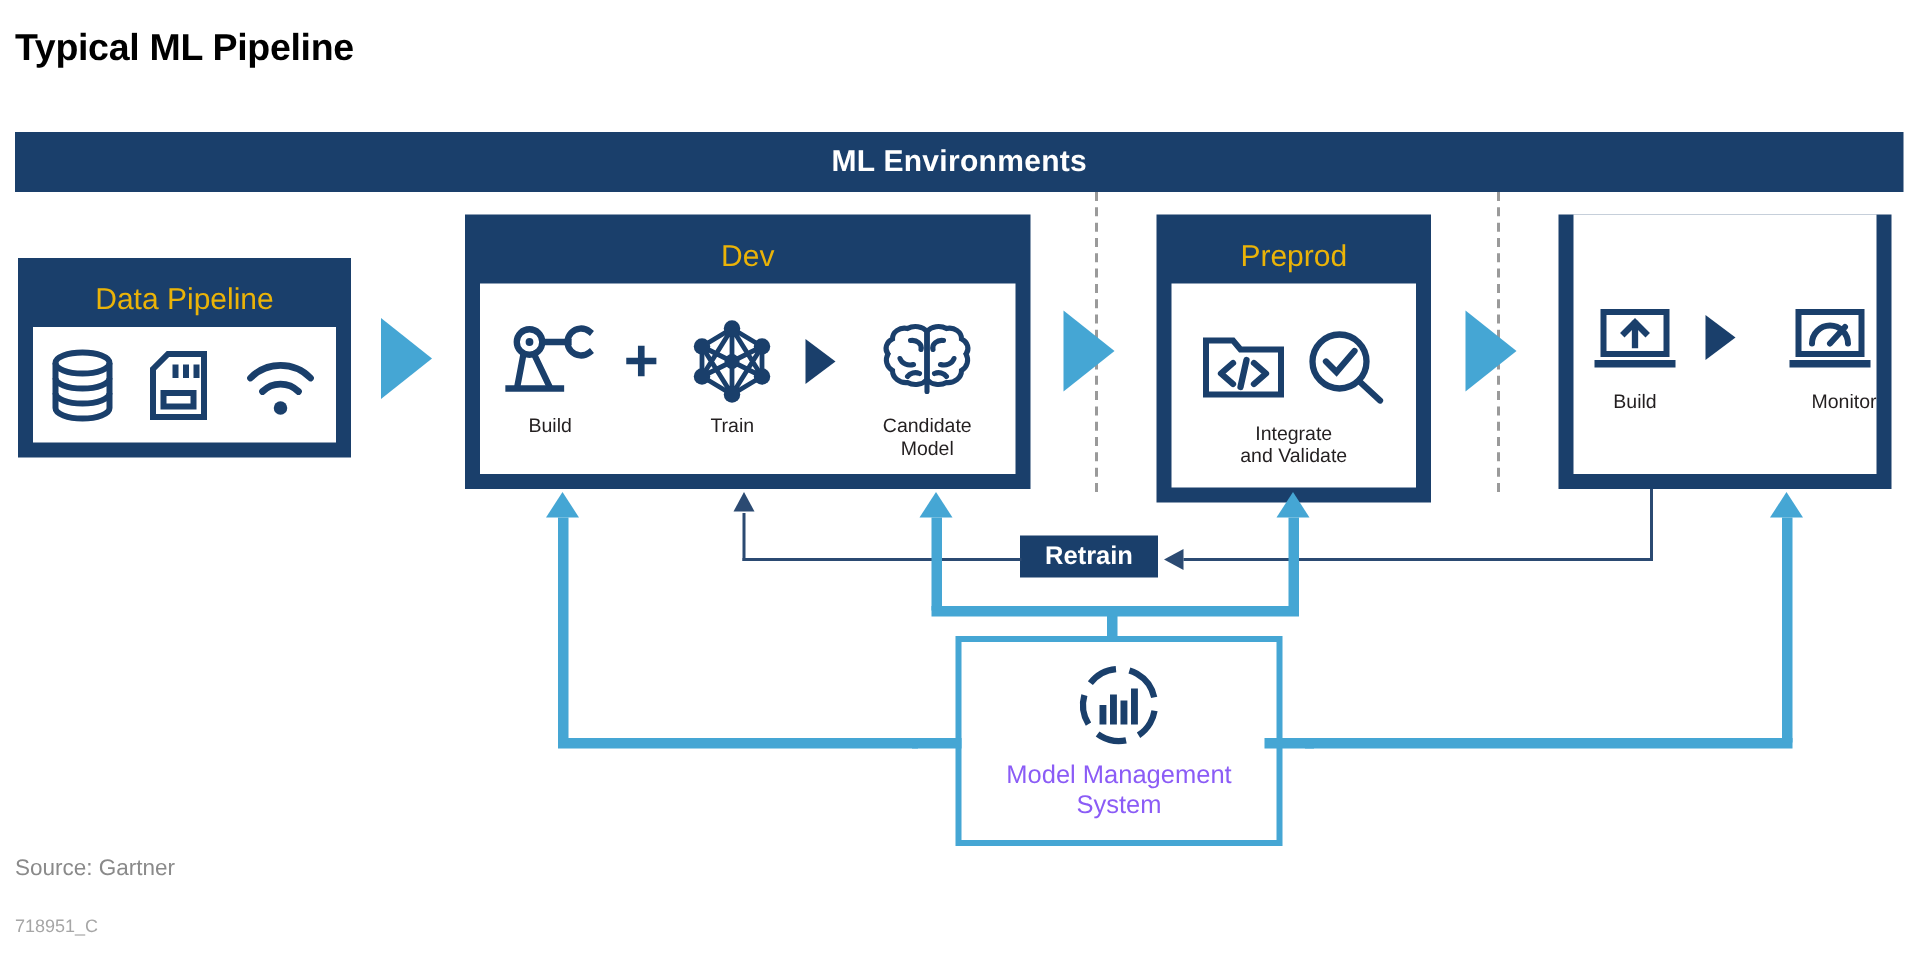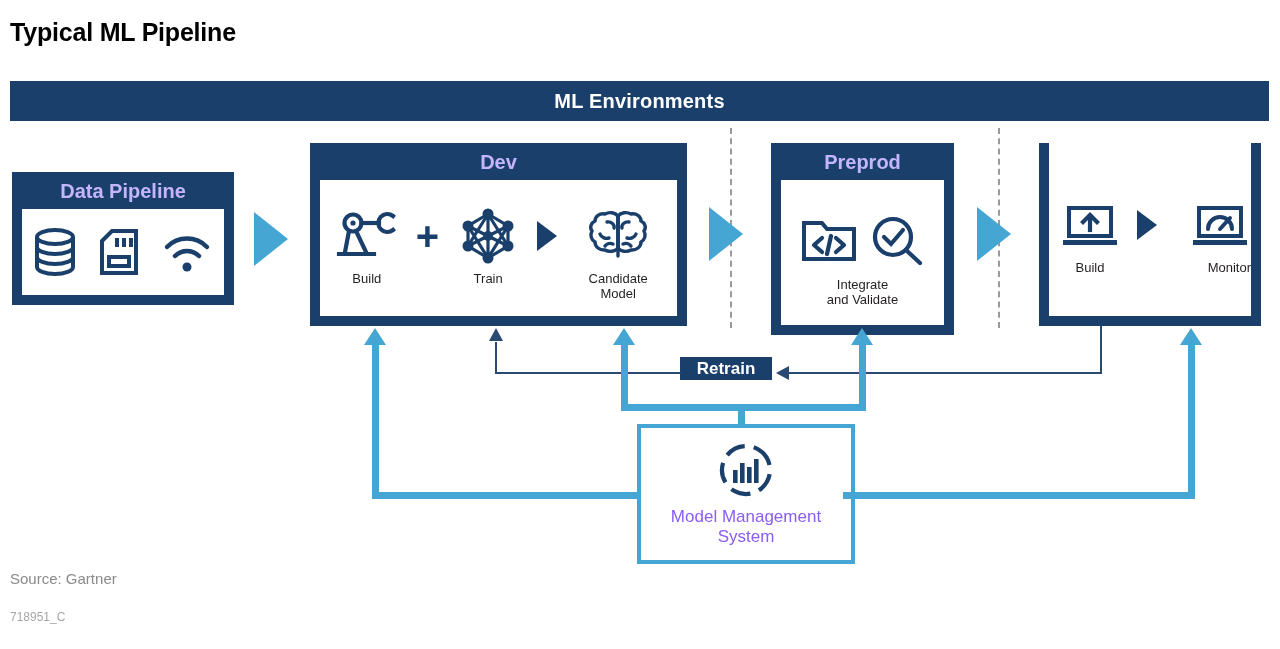--- a/index.html
+++ b/index.html
@@ -10,40 +10,40 @@
   }
   #stage{position:absolute;left:0;top:0;width:1280px;height:649px;}
 
   .page-title{
     position:absolute;left:10px;top:18px;
     font-size:25px;font-weight:bold;color:#000000;
     letter-spacing:-0.2px;white-space:nowrap;
   }
 
   .env-bar{
-    position:absolute;left:10px;top:81px;width:1259px;height:40px;
+    position:absolute;left:10px;top:88px;width:1259px;height:40px;
     background:#1a3f6b;color:#ffffff;
     display:flex;align-items:center;justify-content:center;
     font-size:20px;font-weight:bold;letter-spacing:0.2px;
   }
 
   
   .dashed-sep{
     position:absolute;width:0;border-left:2px dashed #9a9a9a;
   }
 
   
   .stage-box{
     position:absolute;background:#1a3f6b;
     display:flex;flex-direction:column;align-items:stretch;
   }
   .stage-box .box-title{
-    color:#c4b5fd;font-size:20px;font-weight:bold;
+    color:#eab308;font-size:20px;font-weight:normal;
     text-align:center;line-height:1;
-    padding-top:9px;padding-bottom:8px;
+    padding-top:18px;padding-bottom:8px;
   }
   .stage-box .box-body{
     background:#ffffff;flex:1;margin:0 10px 10px 10px;
     display:flex;align-items:center;justify-content:center;
   }
 
   .items-row{display:flex;align-items:flex-start;justify-content:center;width:100%;}
   .item{display:flex;flex-direction:column;align-items:center;}
   .item .glyph{display:flex;align-items:center;justify-content:center;height:60px;}
   .item .caption{
@@ -313,21 +313,21 @@
                 <path d="M31 31 L41 20"></path>
               </g>
             </svg>
           </span>
           <span class="caption">Monitor</span>
         </div>
       </div>
     </div>
   </div>
 
-  <div class="retrain-box" style="left:680px;top:357px;width:92px;height:23px;">
+  <div class="retrain-box" style="left:680px;top:357px;width:92px;height:28px;">
     <span>Retrain</span>
   </div>
 
   <div class="seg-navy" style="left:495px;top:372px;width:186px;height:2px;"></div>
   <div class="seg-navy" style="left:495px;top:342px;width:2px;height:32px;"></div>
   <div class="arrowhead-up-navy" style="left:489px;top:328px;"></div>
 
   <div class="seg-navy" style="left:1100px;top:326px;width:2px;height:46px;"></div>
   <div class="seg-navy" style="left:789px;top:372px;width:313px;height:2px;"></div>
   <div class="arrowhead-left-navy" style="left:776px;top:366px;"></div>

